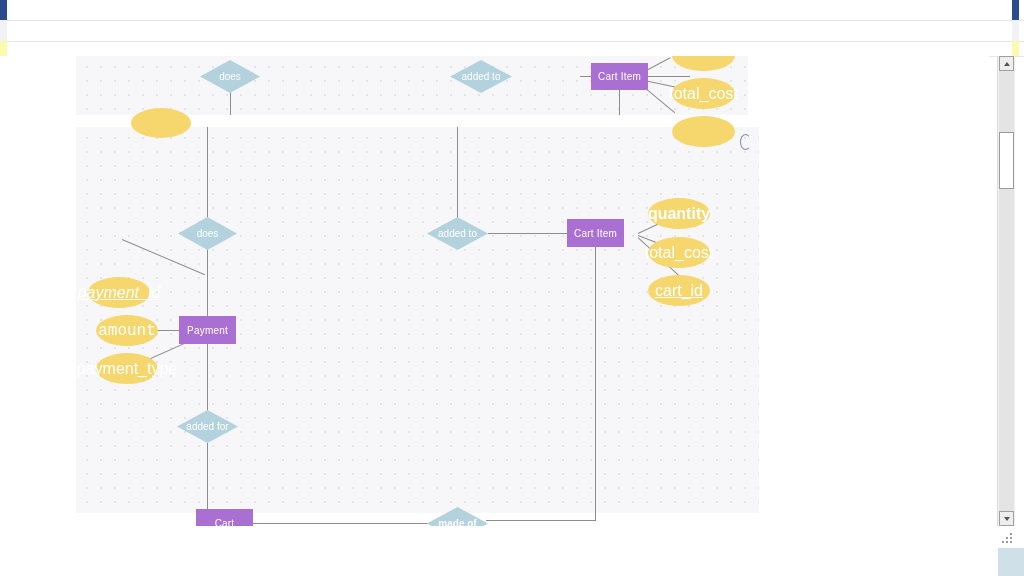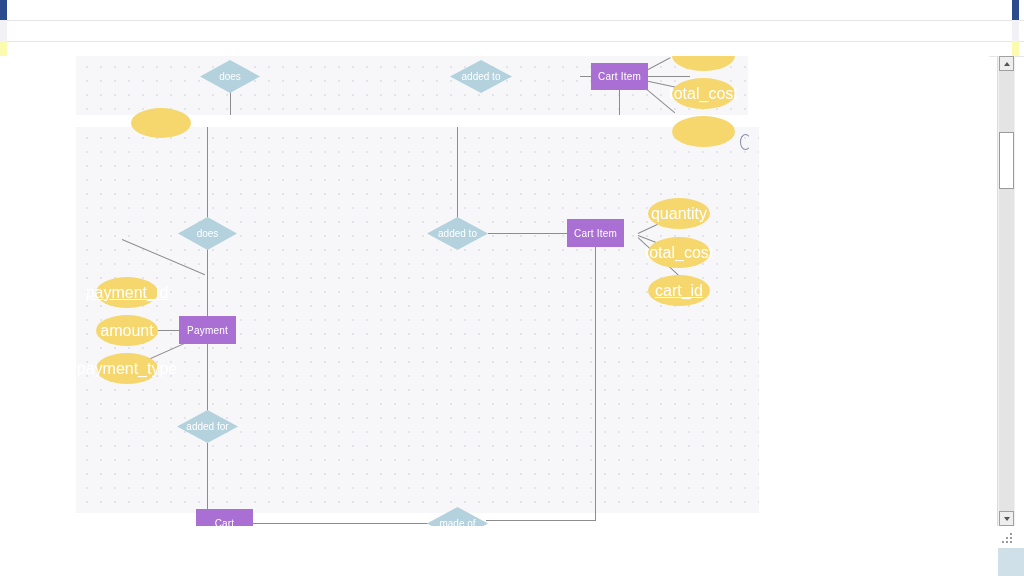--- a/index.html
+++ b/index.html
@@ -289,48 +289,48 @@
       <div class="rel" style="left:351px; top:90px; width:61px; height:33px;">
         <div class="diamond"></div>
         <div class="rel-label">added to</div>
       </div>
 
       <div class="rel" style="left:101px; top:283px; width:61px; height:33px;">
         <div class="diamond"></div>
         <div class="rel-label">added for</div>
       </div>
 
-      <div class="rel" style="left:351px; top:380px; width:61px; height:33px;">
+      <div class="rel" style="left:351px; top:380px; width:61px; height:33px;font-weight:bold;">
         <div class="diamond"></div>
         <div class="rel-label">made of</div>
       </div>
 
       <div class="entity" style="left:103px; top:189px; width:57px; height:28px;">
         <span>Payment</span>
       </div>
 
       <div class="entity" style="left:491px; top:92px; width:57px; height:28px;">
         <span>Cart Item</span>
       </div>
 
       <div class="entity" style="left:120px; top:382px; width:57px; height:28px;">
         <span>Cart</span>
       </div>
 
-      <div class="attribute pk" style="left:20px; top:150px; width:62px; height:31px;">
+      <div class="attribute pk" style="left:12px; top:150px; width:62px; height:31px;font-style:italic;">
         <span>payment_id</span>
       </div>
-      <div class="attribute" style="left:20px; top:188px; width:62px; height:31px;">
+      <div class="attribute" style="left:20px; top:188px; width:62px; height:31px;font-family:Liberation Mono, monospace;">
         <span>amount</span>
       </div>
       <div class="attribute" style="left:20px; top:226px; width:62px; height:31px;">
         <span>payment_type</span>
       </div>
 
-      <div class="attribute" style="left:572px; top:71px; width:62px; height:31px;">
+      <div class="attribute" style="left:572px; top:71px; width:62px; height:31px;font-weight:bold;">
         <span>quantity</span>
       </div>
       <div class="attribute" style="left:572px; top:110px; width:62px; height:31px;">
         <span>total_cost</span>
       </div>
       <div class="attribute pk" style="left:572px; top:148px; width:62px; height:31px;">
         <span>cart_id</span>
       </div>
     </div>
   </div>

